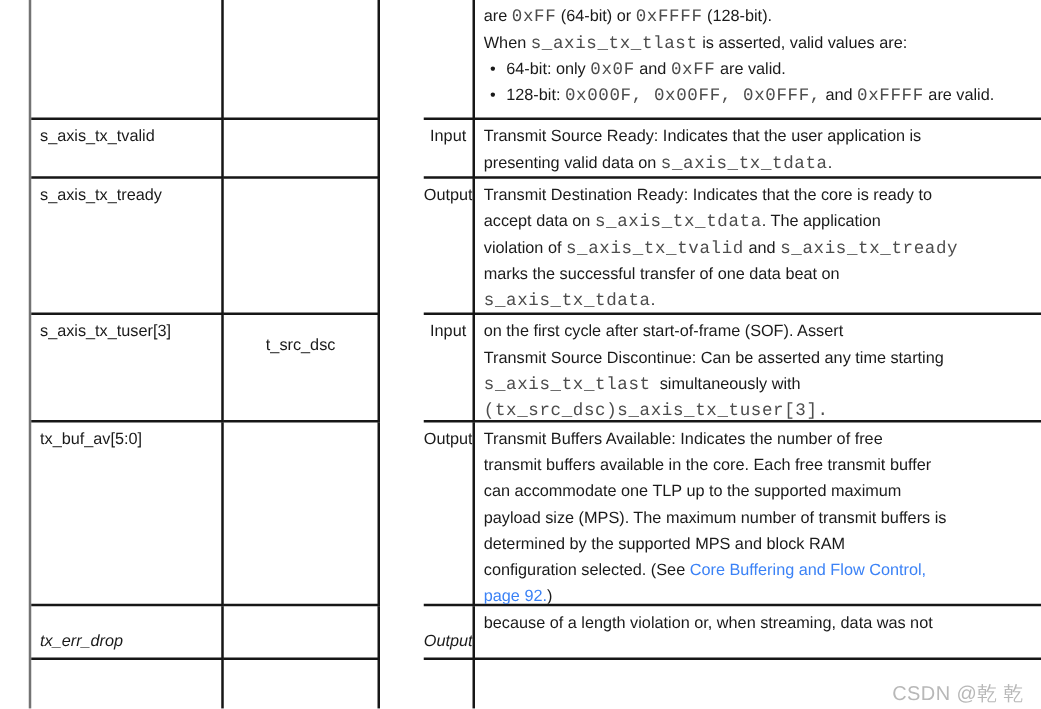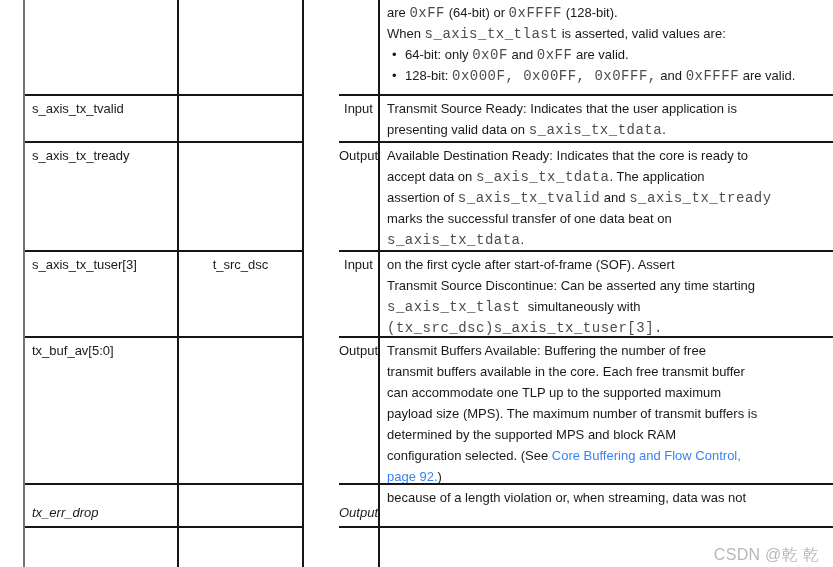--- a/index.html
+++ b/index.html
@@ -15,21 +15,21 @@
     grid-template-rows:96px 47px 109px 86px 147px 43px 39px;
     border-left:2px solid #737373;
   }
   .cell {
     box-sizing:border-box; overflow:hidden;
     border-right:2px solid #161616;
     border-bottom:2px solid #161616;
   }
   .last-row { border-bottom:none; }
   .sig   { padding:5px 4px 0 7px; }
-  .alias { padding-top:5px; text-align:center; }
+  .alias { padding-top:16px; text-align:center; }
   .dir   { padding-top:5px; text-align:center;margin-left:35px; }
   .desc  { padding:2px 2px 0 7px; }
   .vbottom { display:flex; flex-direction:column; justify-content:flex-end; padding-bottom:6px;font-style:italic; }
   .line { white-space:pre; line-height:21px; height:21px; }
   .mono {
     font-family:"Liberation Mono","DejaVu Sans Mono",monospace;
     font-size:14px; letter-spacing:0.5px; color:#4d4d4d;
   }
   .link { color:#3b82f6; cursor:pointer; }
   .bullet { display:inline-block; width:13px; margin-left:5px; }
@@ -59,42 +59,42 @@
     <div class="cell dir">Input</div>
     <div class="cell desc">
         <div class="line"><span>Transmit Source Ready: Indicates that the user application is</span></div>
         <div class="line"><span>presenting valid data on </span><span class="mono">s_axis_tx_tdata</span><span>.</span></div>
       </div>
 
     <div class="cell sig">s_axis_tx_tready</div>
     <div class="cell alias"></div>
     <div class="cell dir">Output</div>
     <div class="cell desc">
-        <div class="line"><span>Available Destination Ready: Indicates that the core is ready to</span></div>
+        <div class="line"><span>Transmit Destination Ready: Indicates that the core is ready to</span></div>
         <div class="line"><span>accept data on </span><span class="mono">s_axis_tx_tdata</span><span>. The application</span></div>
-        <div class="line"><span>assertion of </span><span class="mono">s_axis_tx_tvalid</span><span> and </span><span class="mono">s_axis_tx_tready</span></div>
+        <div class="line"><span>violation of </span><span class="mono">s_axis_tx_tvalid</span><span> and </span><span class="mono">s_axis_tx_tready</span></div>
         <div class="line"><span>marks the successful transfer of one data beat on</span></div>
         <div class="line"><span class="mono">s_axis_tx_tdata</span><span>.</span></div>
       </div>
 
     <div class="cell sig">s_axis_tx_tuser[3]</div>
     <div class="cell alias">t_src_dsc</div>
     <div class="cell dir">Input</div>
     <div class="cell desc">
         <div class="line"><span>on the first cycle after start-of-frame (SOF). Assert</span></div>
         <div class="line"><span>Transmit Source Discontinue: Can be asserted any time starting</span></div>
         <div class="line"><span class="mono">s_axis_tx_tlast</span><span>  simultaneously with</span></div>
         <div class="line"><span class="mono">(tx_src_dsc)s_axis_tx_tuser[3].</span></div>
       </div>
 
     <div class="cell sig">tx_buf_av[5:0]</div>
     <div class="cell alias"></div>
     <div class="cell dir">Output</div>
     <div class="cell desc">
-        <div class="line"><span>Transmit Buffers Available: Buffering the number of free</span></div>
+        <div class="line"><span>Transmit Buffers Available: Indicates the number of free</span></div>
         <div class="line"><span>transmit buffers available in the core. Each free transmit buffer</span></div>
         <div class="line"><span>can accommodate one TLP up to the supported maximum</span></div>
         <div class="line"><span>payload size (MPS). The maximum number of transmit buffers is</span></div>
         <div class="line"><span>determined by the supported MPS and block RAM</span></div>
         <div class="line"><span>configuration selected. (See </span><span class="link">Core Buffering and Flow Control,</span></div>
         <div class="line"><span class="link">page 92.</span><span>)</span></div>
       </div>
 
     <div class="cell sig vbottom">tx_err_drop</div>
     <div class="cell alias"></div>

